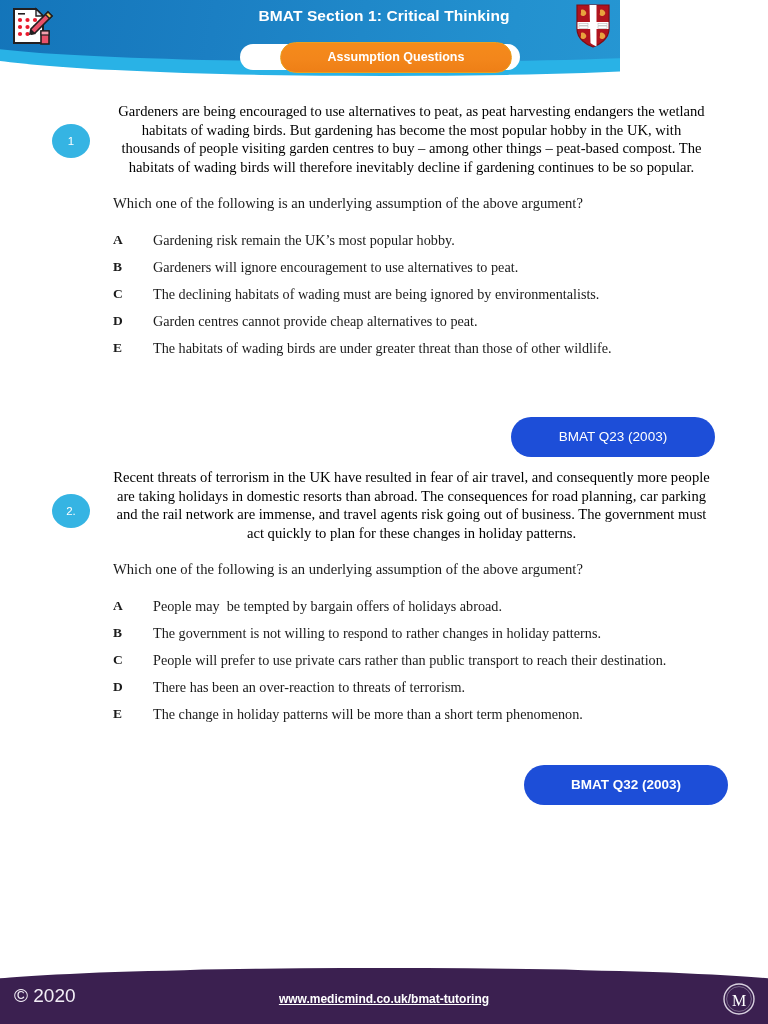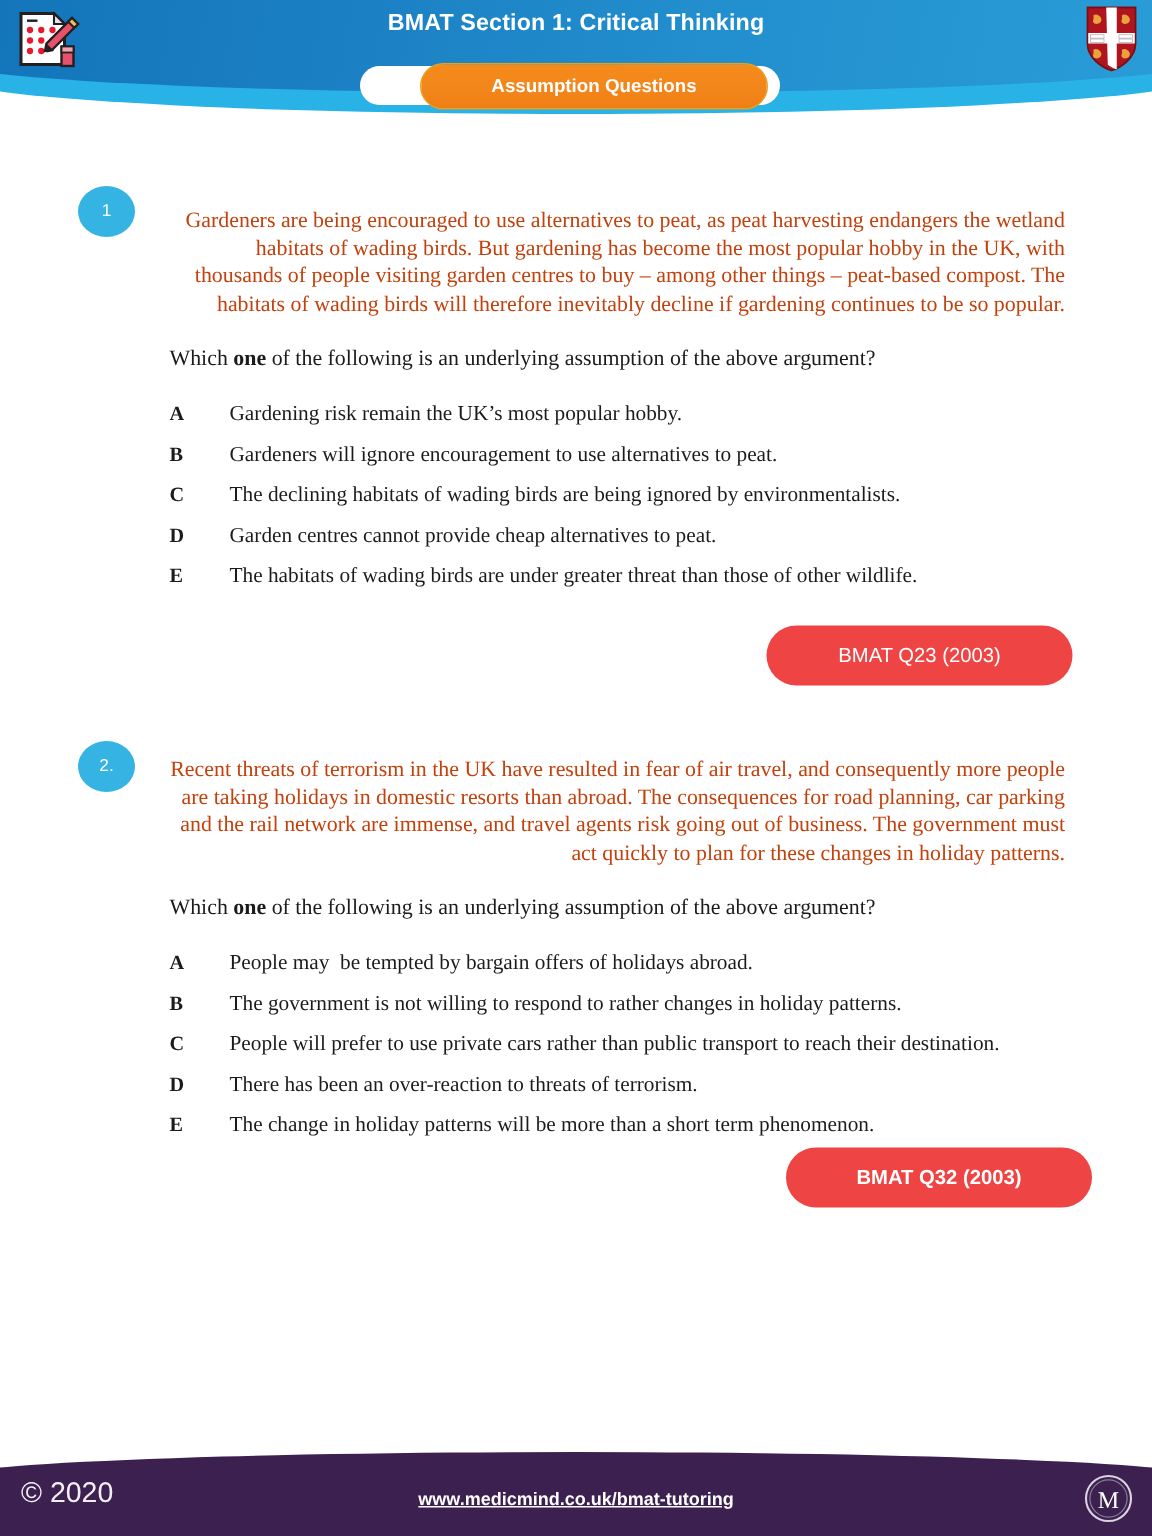--- a/index.html
+++ b/index.html
@@ -12,21 +12,21 @@
     height: 1024px;
     overflow: hidden;
     font-family: "Liberation Serif", serif;
     position: relative;
   }
 
   
   .header {
     position: absolute;
     top: 0; left: 0;
-    width: 768px;
+    width: 620px;
     height: 86px;
     overflow: hidden;
     z-index: 5;
   }
   .header-cyan {
     position: absolute;
     top: 0; left: -40px;
     width: 848px;
     height: 76px;
     background: #29b2e6;
@@ -138,31 +138,30 @@
   #q2 .qnum { top: 26px; }
 
   .qbody {
     position: absolute;
     left: 113px;
     width: 597px;
   }
   .stem {
     font-size: 14.6px;
     line-height: 18.6px;
-    color: #c2410c;
-    text-align: right;
-    margin-top: 36px;
+    color: #000000;
+    text-align: center;
   }
   .lead {
     margin-top: 18px;
     font-size: 14.6px;
     line-height: 18.6px;
     color: #1b1b1b;
   }
-  .lead b { font-weight: bold; }
+  .lead b { font-weight: normal; }
 
   .options {
     margin-top: 18px;
   }
   .opt {
     display: flex;
     align-items: flex-start;
     margin-bottom: 9px;
     font-size: 14.2px;
     line-height: 18px;
@@ -177,21 +176,21 @@
   .opt-text {
     flex: 1 1 auto;
     white-space: pre-wrap;
   }
 
   .source-pill {
     position: absolute;
     width: 204px;
     height: 40px;
     border-radius: 20px;
-    background: #ef4444;
+    background: #1d4ed8;
     color: #ffffff;
     font-family: "Liberation Sans", sans-serif;
     font-size: 13.5px;
     text-align: center;
     line-height: 40px;
     cursor: pointer;
   }
   #q1 .source-pill { top: 315px; left: 511px; }
   #q2 .source-pill { top: 297px; left: 524px; font-weight: bold; }
 
@@ -307,21 +306,21 @@
         <div class="opt">
           <span class="opt-letter">A</span>
           <span class="opt-text">Gardening risk remain the UK’s most popular hobby.</span>
         </div>
         <div class="opt">
           <span class="opt-letter">B</span>
           <span class="opt-text">Gardeners will ignore encouragement to use alternatives to peat.</span>
         </div>
         <div class="opt">
           <span class="opt-letter">C</span>
-          <span class="opt-text">The declining habitats of wading birds are being ignored by environmentalists.</span>
+          <span class="opt-text">The declining habitats of wading must are being ignored by environmentalists.</span>
         </div>
         <div class="opt">
           <span class="opt-letter">D</span>
           <span class="opt-text">Garden centres cannot provide cheap alternatives to peat.</span>
         </div>
         <div class="opt">
           <span class="opt-letter">E</span>
           <span class="opt-text">The habitats of wading birds are under greater threat than those of other wildlife.</span>
         </div>
       </div>

